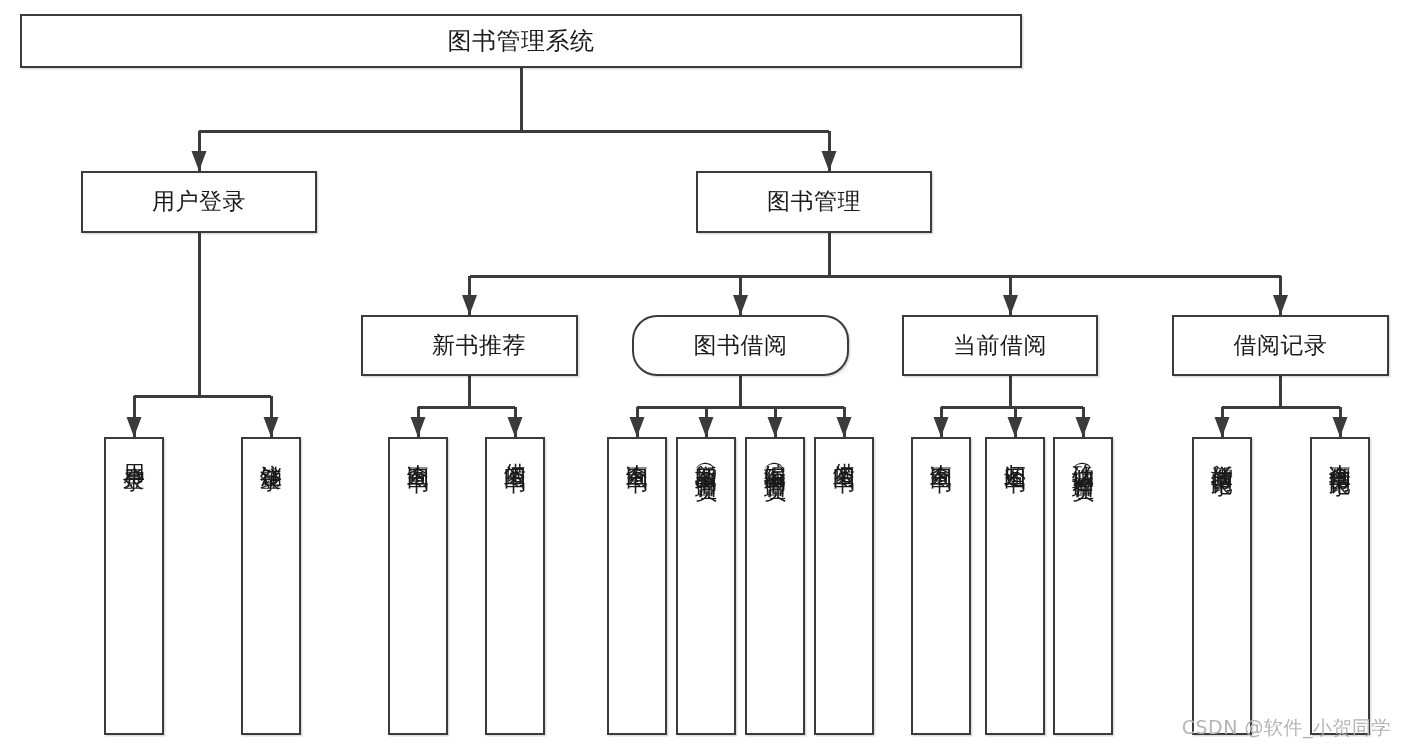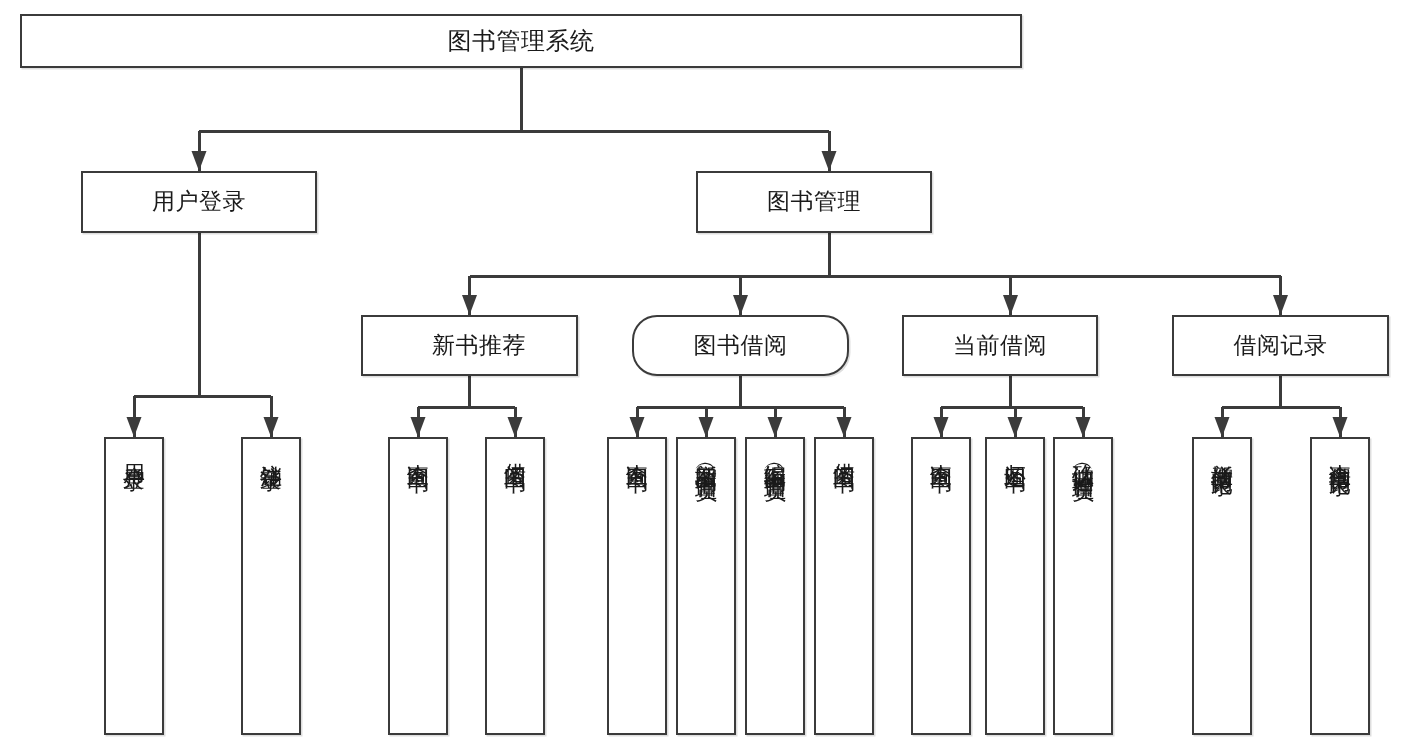--- a/index.html
+++ b/index.html
@@ -185,13 +185,14 @@
         <span class="label">确认归还（管理员）</span>
       </div>
       <div class="node vertical" style="left: 1192px; top: 437px; width: 60px; height: 298px;">
         <span class="label">新增借阅记录</span>
       </div>
       <div class="node vertical" style="left: 1310px; top: 437px; width: 60px; height: 298px;">
         <span class="label">查询借阅记录</span>
       </div>
     </div>
 
+  <div class="watermark">CSDN @软件_小贺同学</div>
 </div>
 
 </body></html>

